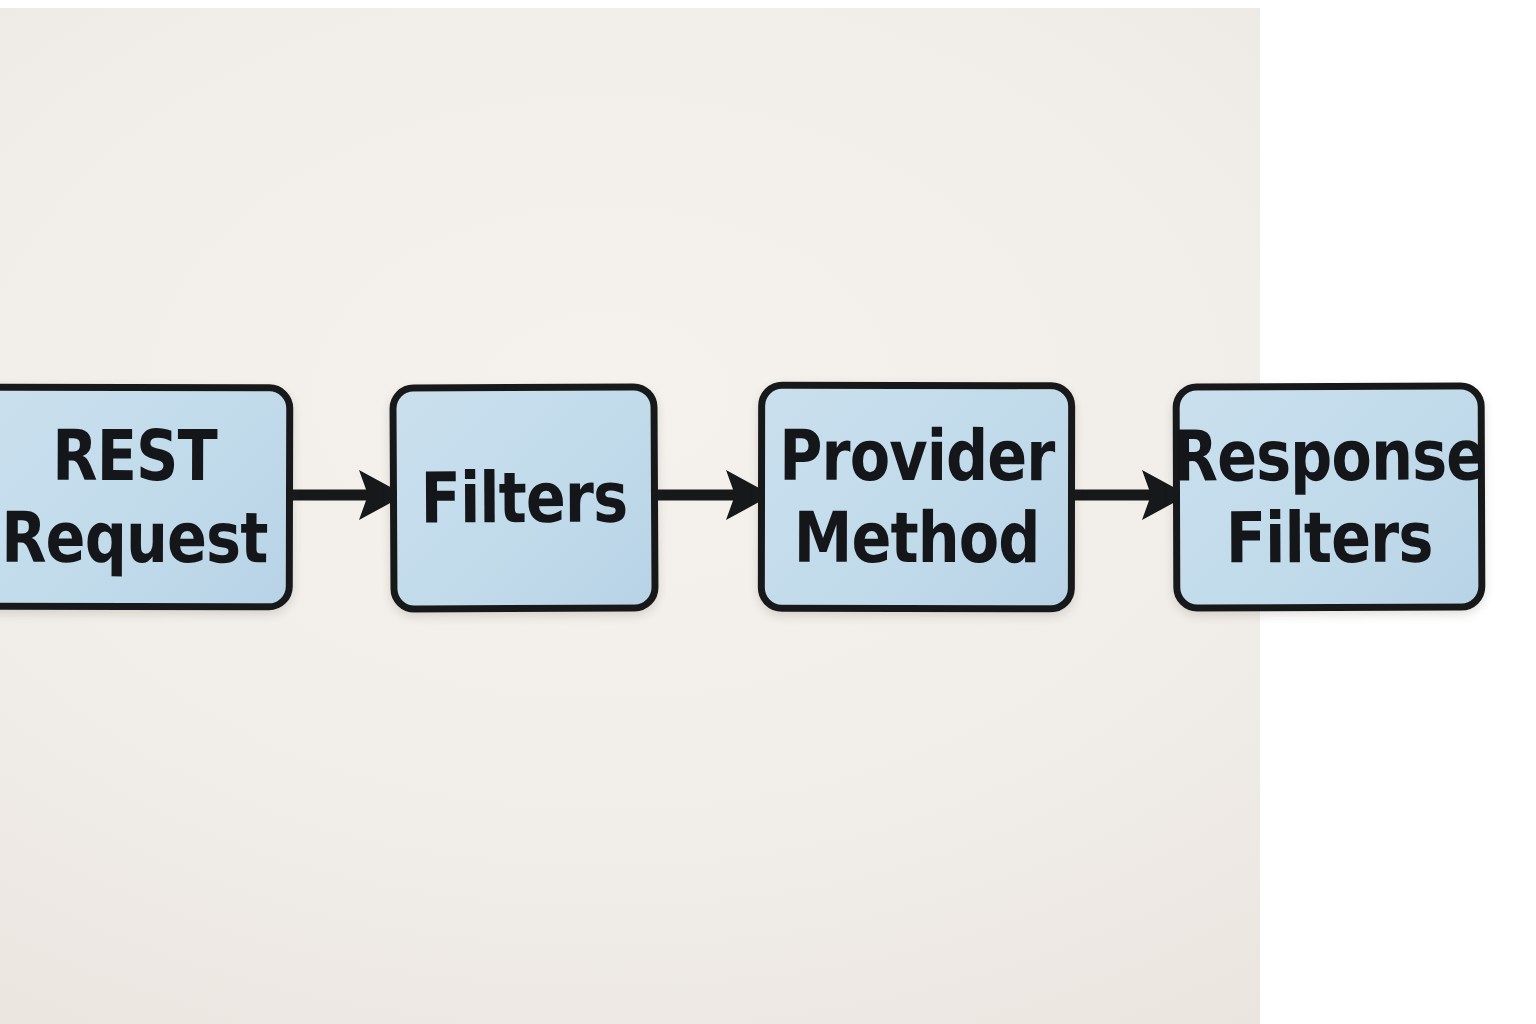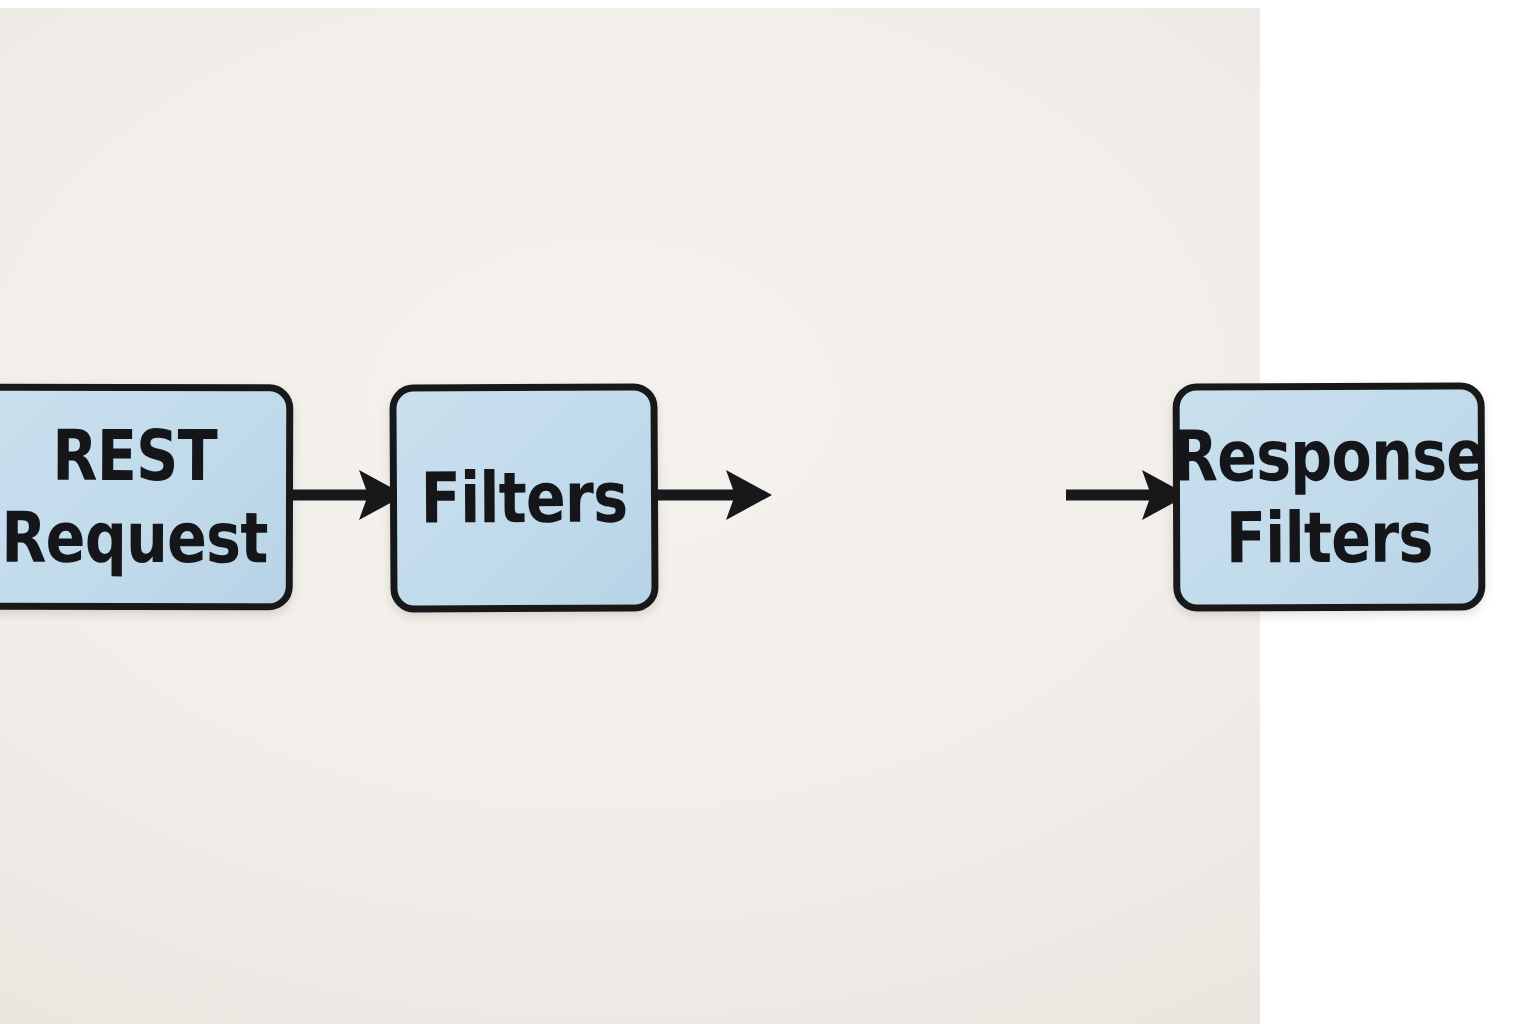--- a/index.html
+++ b/index.html
@@ -86,19 +86,23 @@
 
   <div id="node-rest-request" class="node">
     <div class="node-label">REST
 Request</div>
   </div>
 
   <div id="node-filters" class="node">
     <div class="node-label">Filters</div>
   </div>
 
+  <div id="node-provider-method" class="node">
+    <div class="node-label">Provider
+Method</div>
+  </div>
 
   <div id="node-response-filters" class="node">
     <div class="node-label">Response
 Filters</div>
   </div>
 
 </div>
 
 </body></html>

